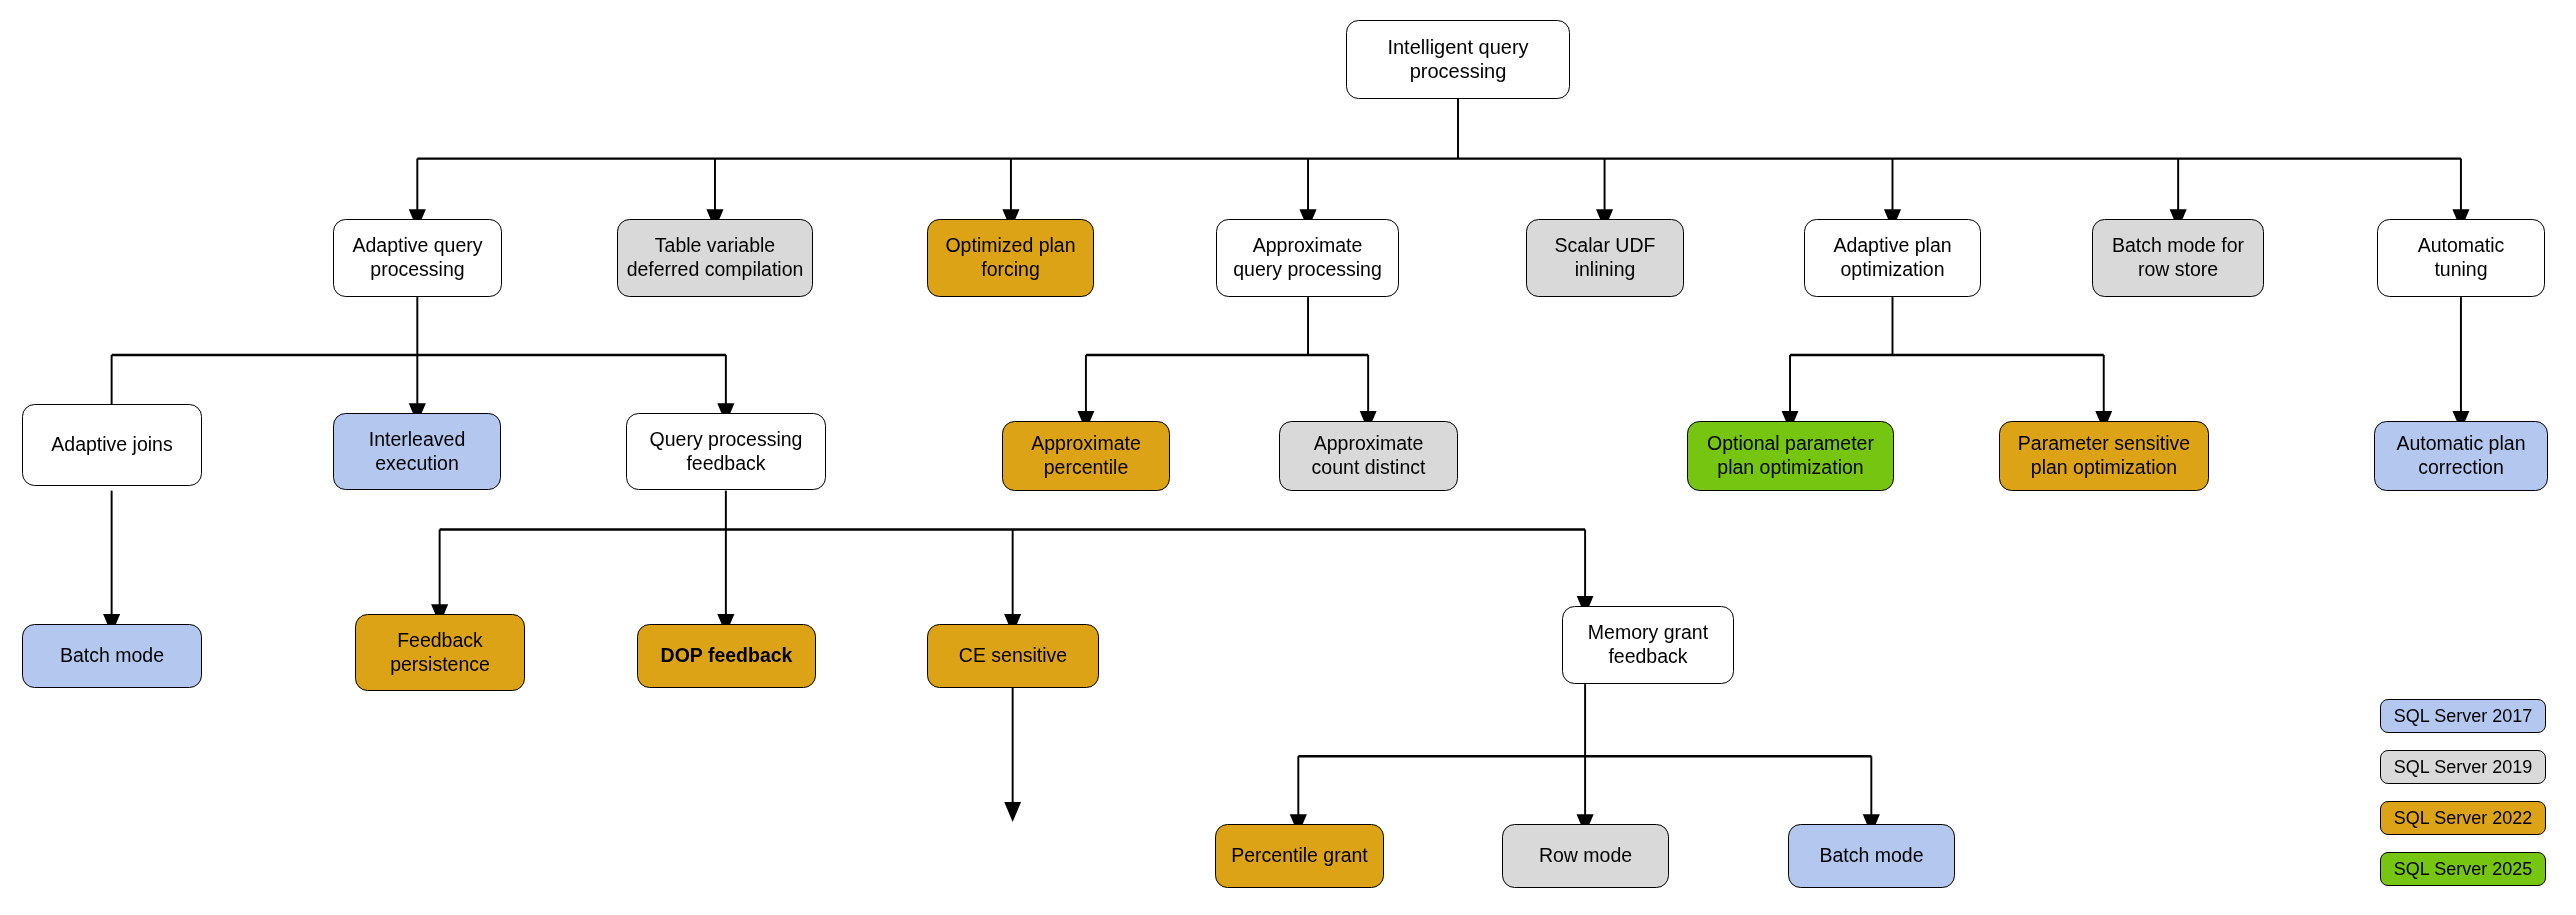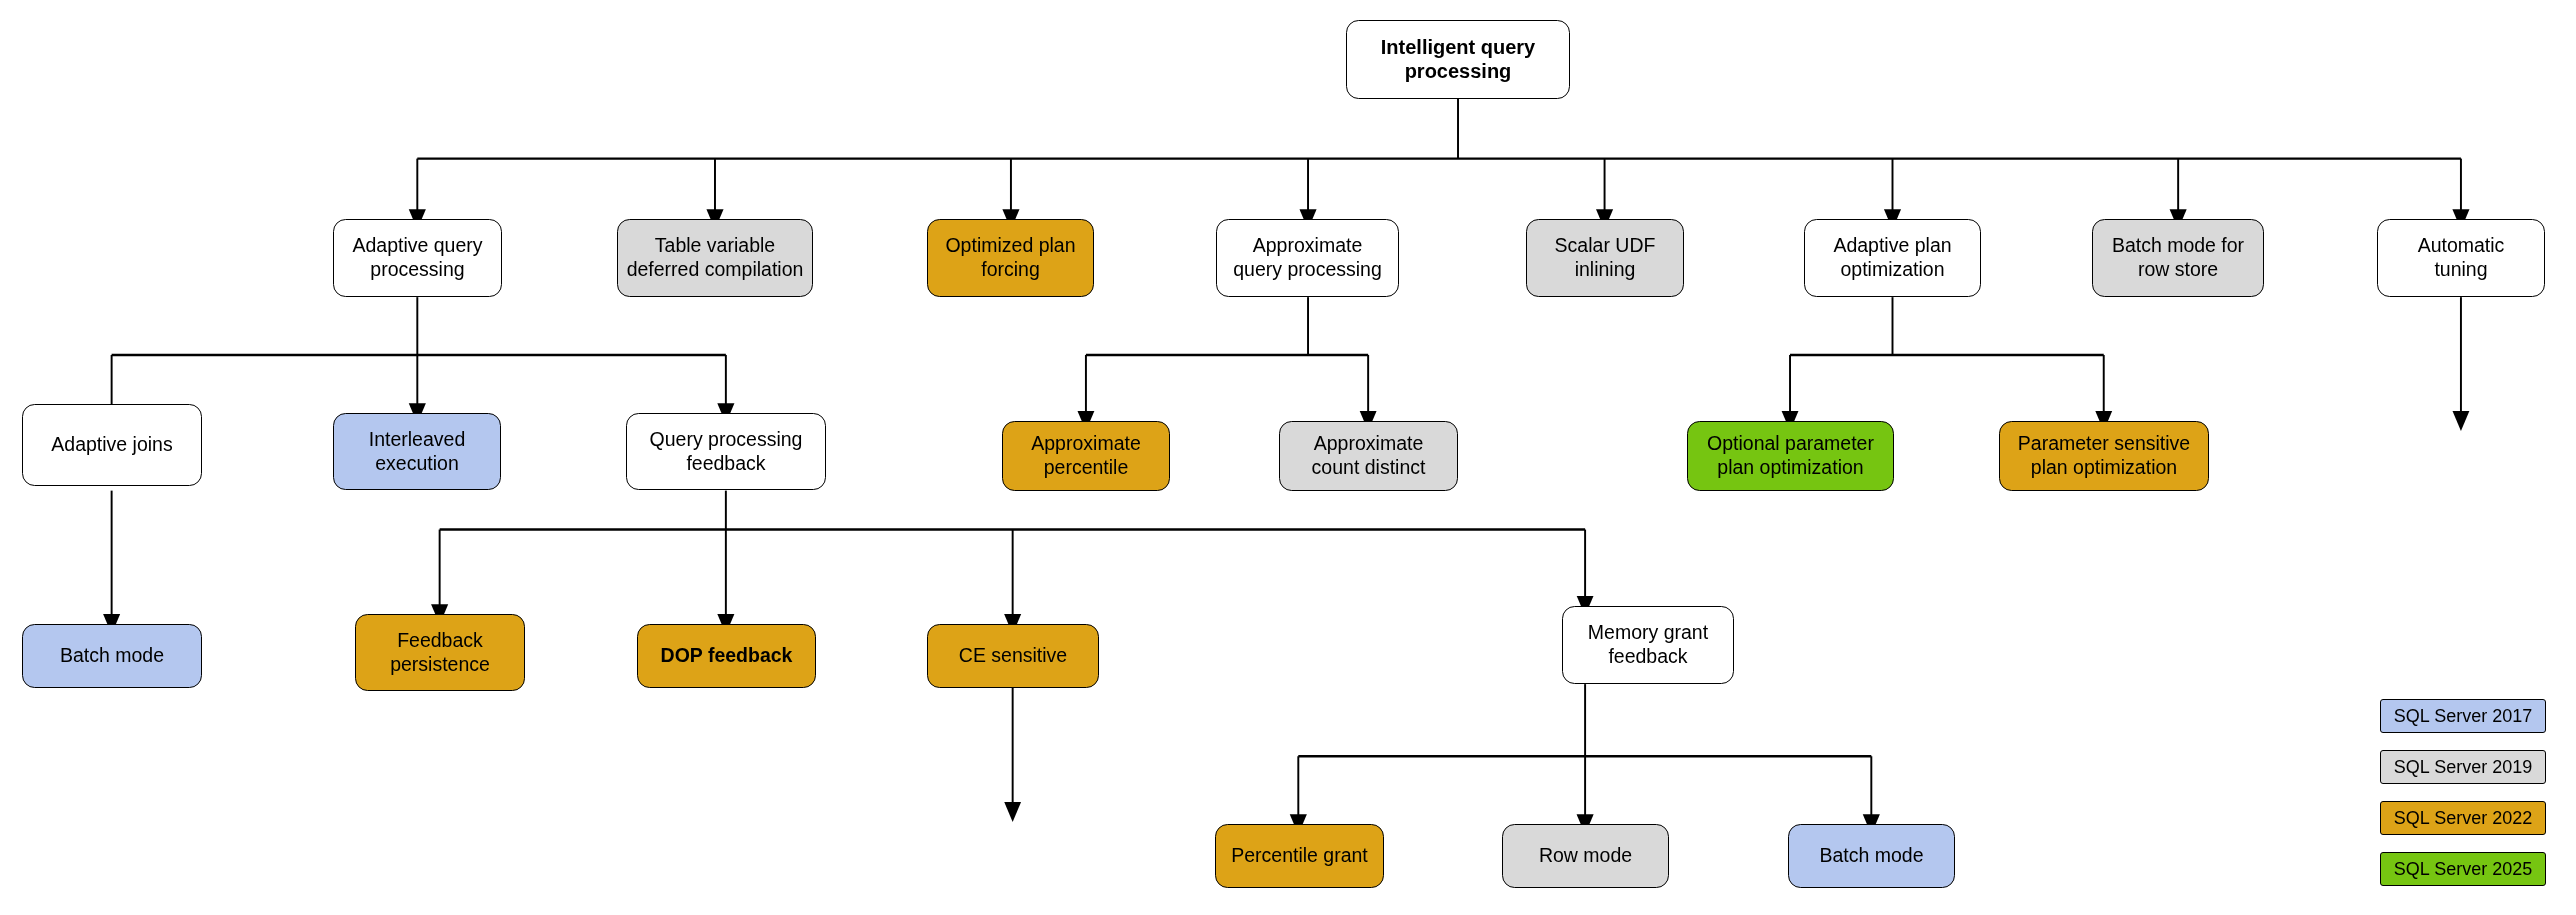--- a/index.html
+++ b/index.html
@@ -15,32 +15,32 @@
     display:flex;
     align-items:center;
     justify-content:center;
     text-align:center;
     line-height:1.22;
     color:#000000;
     font-size:19.5px;
     padding:2.3px 5.7px;
     white-space:pre-line;
   }
-  .node.root{font-weight:bold;font-size:20px;}
+  .node.root{font-weight:normal;font-size:20px;}
   .fill-white{background:#ffffff;}
   .fill-gray{background:#d9d9d9;}
   .fill-orange{background:#dda317;}
   .fill-green{background:#76c511;}
   .fill-blue{background:#b4c7ef;}
   .legend{position:absolute;}
   .legend-item{
     position:absolute;
     box-sizing:border-box;
     border:1.7px solid #000000;
-    border-radius:3px;
+    border-radius:8px;
     display:flex;align-items:center;justify-content:center;
     font-size:18px;color:#000;
   }
 </style>
 </head>
 <body>
 
 <div id="stage">
 
   <svg id="wires" viewBox="0 0 4500 1600">
@@ -140,20 +140,22 @@
 
   <div class="node fill-gray" style="left:1279px;top:421px;width:179px;height:70px;">Approximate
 count distinct</div>
 
   <div class="node fill-green" style="left:1687px;top:421px;width:207px;height:70px;">Optional parameter
 plan optimization</div>
 
   <div class="node fill-orange" style="left:1999px;top:421px;width:210px;height:70px;">Parameter sensitive
 plan optimization</div>
 
+  <div class="node fill-blue" style="left:2374px;top:421px;width:174px;height:70px;">Automatic plan
+correction</div>
 
   <div class="node fill-blue" style="left:22px;top:624px;width:180px;height:64px;">Batch mode</div>
 
   <div class="node fill-orange" style="left:355px;top:614px;width:170px;height:77px;">Feedback
 persistence</div>
 
   <div class="node fill-orange" style="left:637px;top:624px;width:179px;height:64px;font-weight:bold;">DOP feedback</div>
 
   <div class="node fill-orange" style="left:927px;top:624px;width:172px;height:64px;">CE sensitive</div>
 

